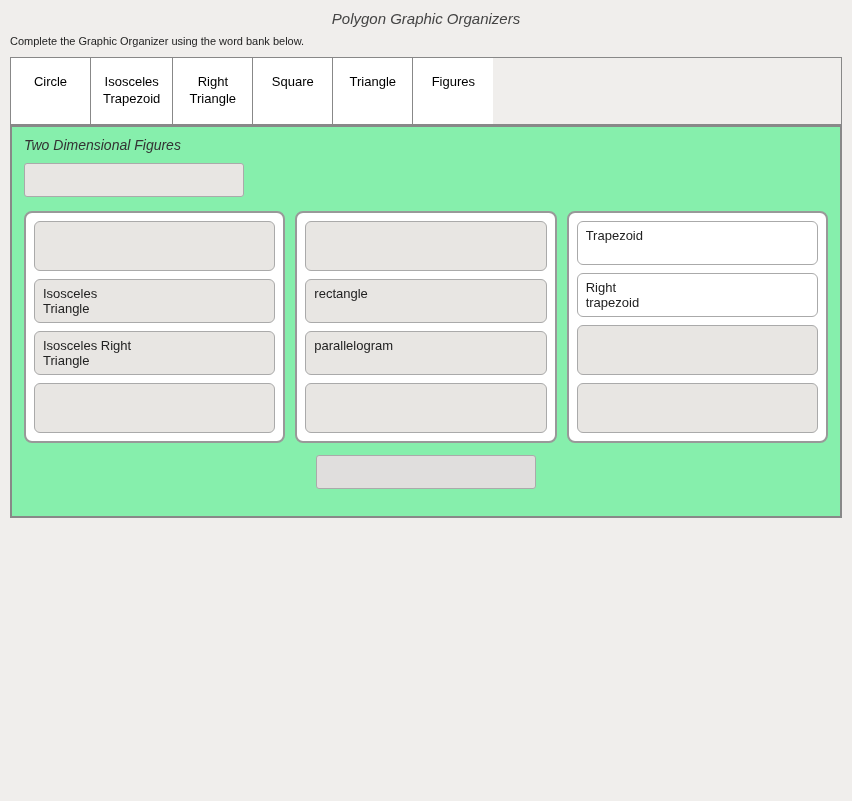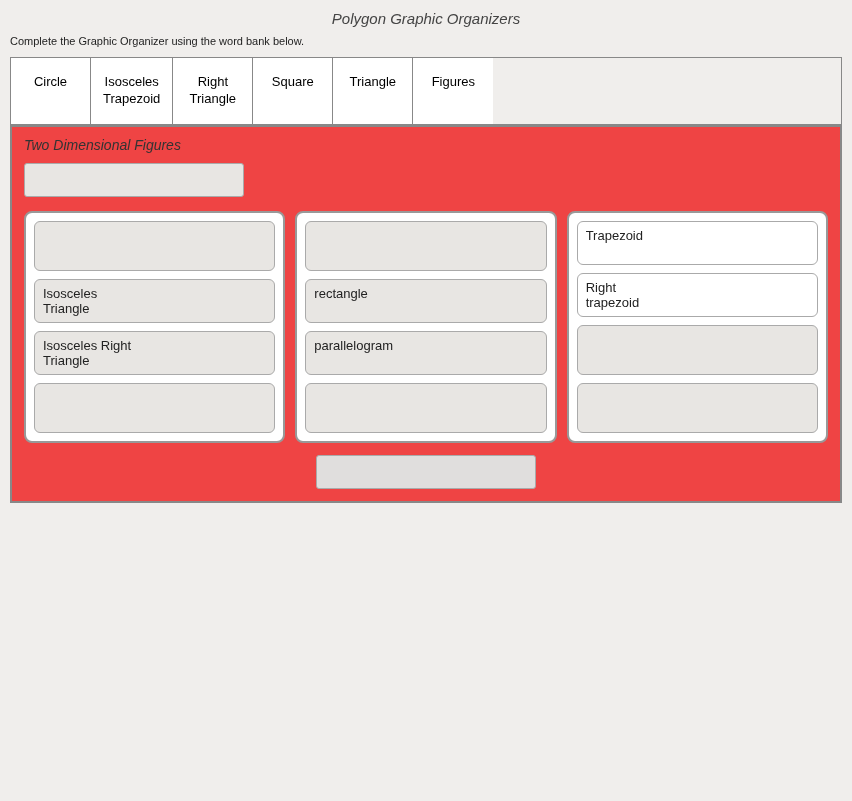--- a/index.html
+++ b/index.html
@@ -36,22 +36,22 @@
       min-width: 80px;
       text-align: center;
       line-height: 1.3;
     }
     .word-bank-item:last-child {
       border-right: none;
     }
     
     .organizer-outer {
       border: 2px solid #888;
-      background: #ef4444;
-      padding: 10px 12px 12px 12px;
+      background: #86efac;
+      padding: 10px 12px 27px 12px;
     }
     .section-title {
       font-size: 14px;
       font-style: italic;
       color: #333;
       margin-bottom: 10px;
     }
     
     .top-box {
       border: 1.5px solid #aaa;

